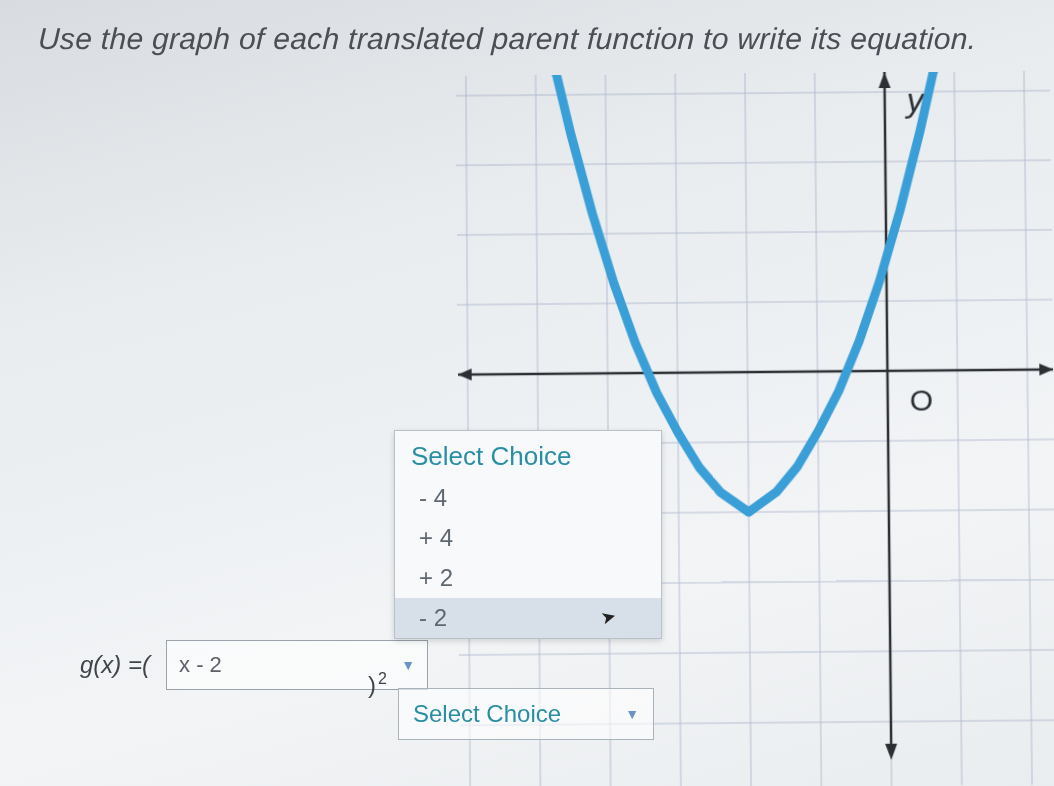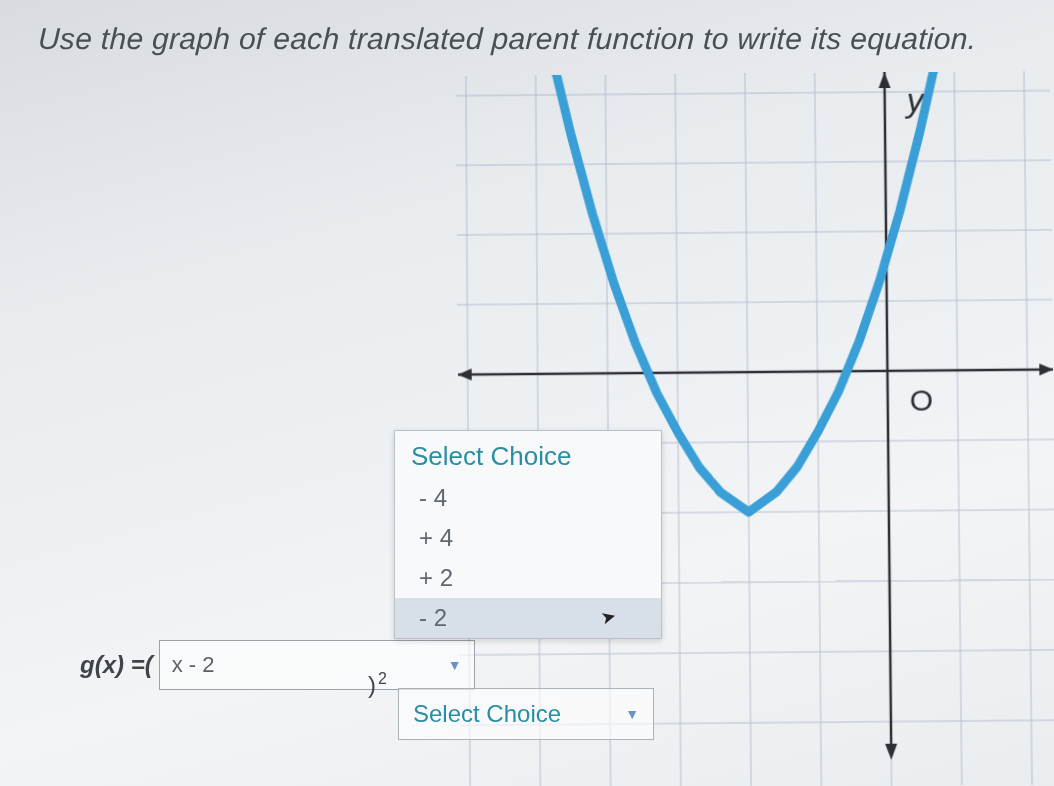--- a/index.html
+++ b/index.html
@@ -35,28 +35,27 @@
     position: absolute;
     left: 80px;
     top: 640px;
     display: flex;
     align-items: center;
     font-size: 24px;
     color: #3f444b;
   }
   .gx {
     font-style: italic;
-    margin-right: 6px;
-    font-weight: bold;
+    margin-right: 16px;
   }
   .select-box {
     border: 1px solid #9aa3ab;
     background: rgba(255,255,255,0.6);
     height: 50px;
-    width: 316px;
+    width: 262px;
     display: flex;
     align-items: center;
     padding: 0 12px;
     font-size: 22px;
     color: #5c6168;
     position: relative;
   }
   .select-box .chev {
     position: absolute;
     right: 12px;

